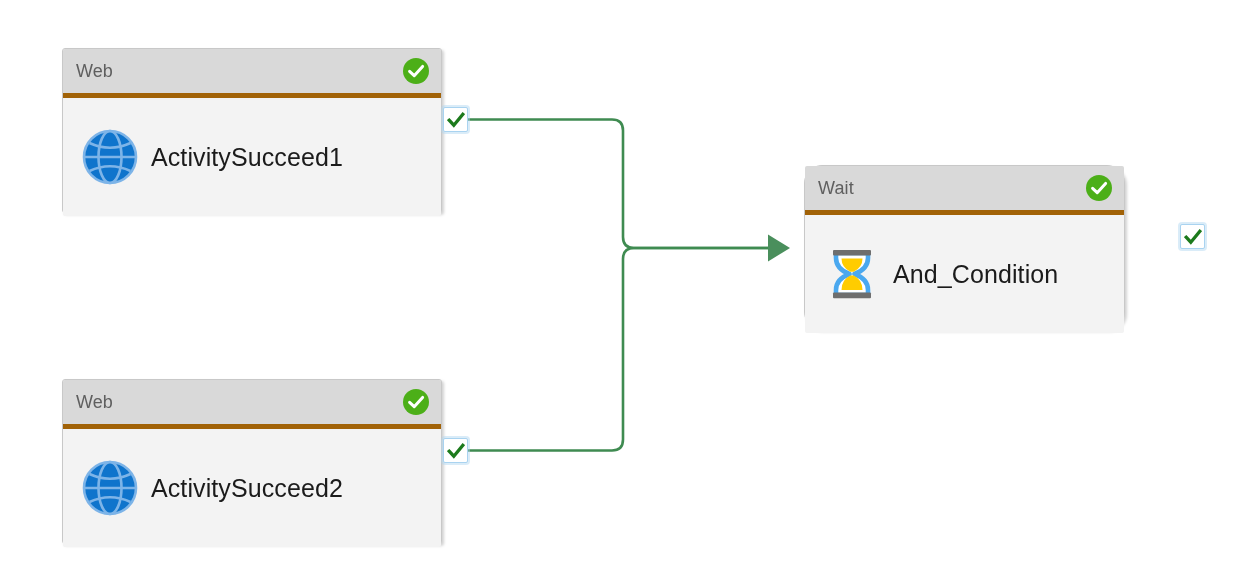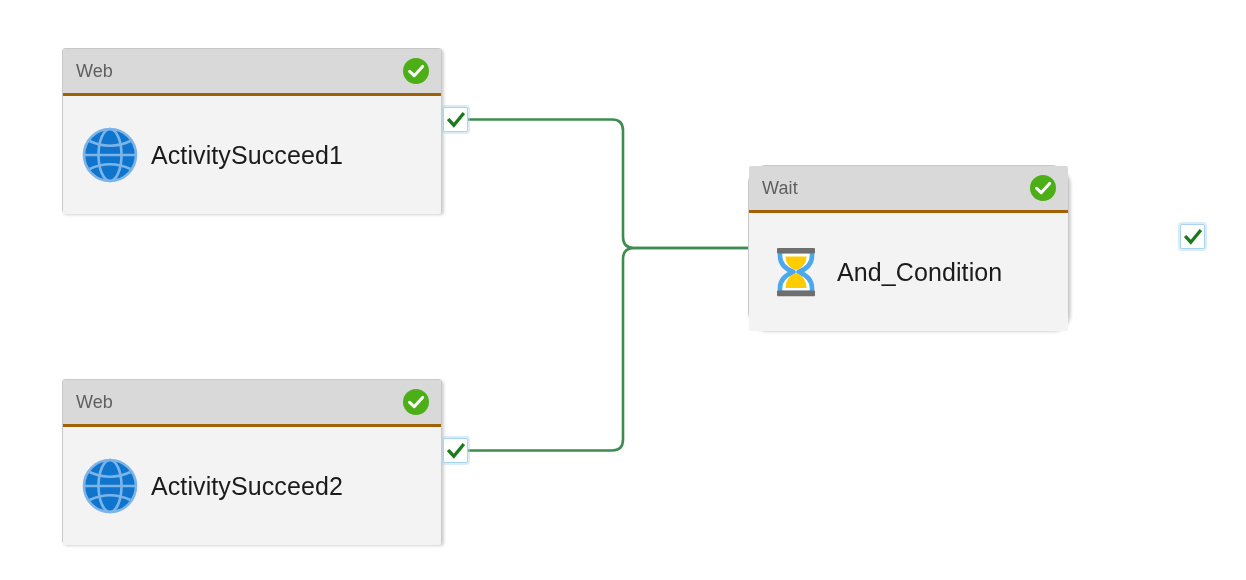--- a/index.html
+++ b/index.html
@@ -36,21 +36,21 @@
     box-sizing: border-box;
     background: #f3f3f3;
     border: 1px solid #c8c8c8;
     border-radius: 3px;
     box-shadow: 2px 2px 3px rgba(0,0,0,0.18);
   }
   .node-header {
     position: relative;
     height: 44px;
     background: #d9d9d9;
-    border-bottom: 3px solid #a16207;
+    border-bottom: 5px solid #a16207;
     border-radius: 2px 2px 0 0;
     display: flex;
     align-items: center;
   }
   .node-header-title {
     font-size: 18px;
     color: #5f5f5f;
     padding-left: 13px;
     letter-spacing: 0.1px;
     white-space: nowrap;
@@ -97,21 +97,21 @@
     border-radius: 2px;
     display: flex;
     align-items: center;
     justify-content: center;
   }
   .port svg { display: block; }
 
   
   #node-web-1   { left: 62px;  top: 48px;  width: 380px; height: 165px; }
   #node-web-2   { left: 62px;  top: 379px; width: 380px; height: 165px; }
-  #node-wait-1  { left: 748px; top: 165px; width: 321px; height: 165px; border-radius: 18px; }
+  #node-wait-1  { left: 804px; top: 165px; width: 321px; height: 165px; border-radius: 18px; }
 
   #port-web-1   { left: 443px;  top: 107px; }
   #port-web-2   { left: 443px;  top: 438px; }
   #port-wait-1  { left: 1180px; top: 224px; }
 </style>
 </head>
 <body>
 
 <div id="canvas">
 

